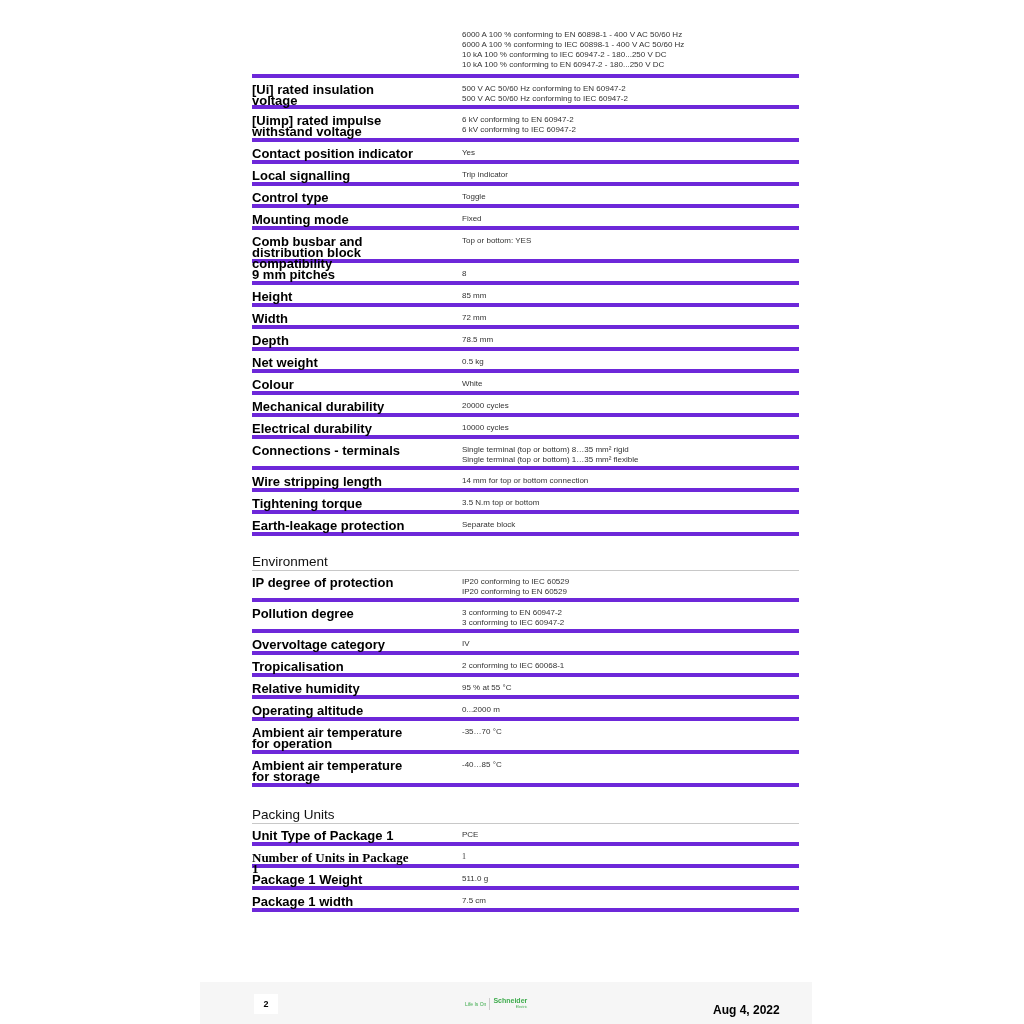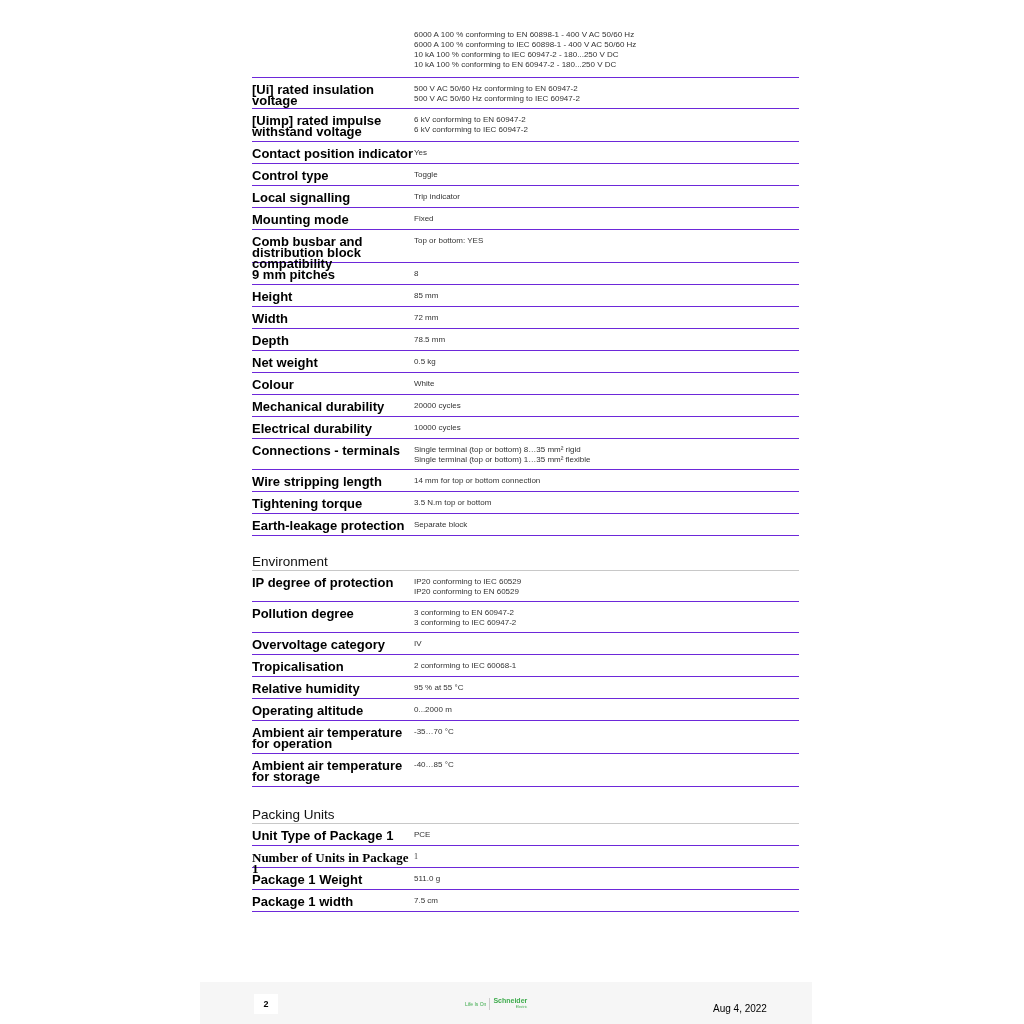--- a/index.html
+++ b/index.html
@@ -1,31 +1,31 @@
 <!DOCTYPE html>
 <html><head>
 <meta charset="utf-8">
 <style>
   html, body { margin:0; padding:0; background:#ffffff; }
   body { width:1024px; height:1024px; position:relative; overflow:hidden;
          font-family:"Liberation Sans", sans-serif; color:#000; }
   .page { position:absolute; left:252px; top:30px; width:547px; }
-  .row { display:flex; border-bottom:1px solid #6d28d9; box-sizing:border-box; }
+  .row { display:flex; border-bottom:4px solid #6d28d9; box-sizing:border-box;gap:48px; }
   .label { width:162px; font-size:13px; font-weight:bold; line-height:11px; padding:6px 0 0 0; box-sizing:border-box; }
   .value { flex:1; font-size:8px; line-height:10px; color:#333; padding:6px 0 0 0; box-sizing:border-box; }
   .value div { white-space:nowrap; }
   .section-title { font-size:13.5px; color:#111; padding:0; margin:0; line-height:16px; border-bottom:1px solid #c8c8c8; }
   .footer { position:absolute; left:200px; top:982px; width:612px; height:42px; background:#f6f6f6; }
   .pagenum { position:absolute; left:254px; top:994px; width:24px; height:20px; background:#fff; font-size:9px; font-weight:bold; text-align:center; line-height:20px; }
   .logo { position:absolute; left:465px; top:996px; height:16px; display:flex; align-items:center; }
   .logo .tag { font-size:5px; color:#3dab4c; padding-right:3px; }
   .logo .sep { width:1px; height:12px; background:#ccc; margin-right:3px; }
   .logo .brand { font-size:7px; font-weight:bold; color:#3dab4c; line-height:7px; }
   .logo .brand small { display:block; font-size:3.5px; font-weight:normal; text-align:right; }
-  .date { position:absolute; left:713px; top:1003px; font-size:10px; font-weight:normal; }
+  .date { position:absolute; left:713px; top:1003px; font-size:12px; font-weight:bold; }
 </style>
 </head>
 <body>
 
 <div class="page">
   <div class="row" style="height:48px;">
     <div class="label" style="padding-top:0"></div>
     <div class="value" style="padding-top:0">
       <div>6000 A 100 % conforming to EN 60898-1 - 400 V AC 50/60 Hz</div>
       <div>6000 A 100 % conforming to IEC 60898-1 - 400 V AC 50/60 Hz</div>
@@ -49,29 +49,29 @@
           <div>6 kV conforming to IEC 60947-2</div>
         </div>
       </div>
       <div class="row" style="height: 22px;">
         <div class="label">Contact position indicator</div>
         <div class="value">
           <div>Yes</div>
         </div>
       </div>
       <div class="row" style="height: 22px;">
+        <div class="label">Local signalling</div>
+        <div class="value">
+          <div>Trip indicator</div>
+        </div>
+      </div>
+      <div class="row" style="height: 22px;">
         <div class="label">Control type</div>
         <div class="value">
           <div>Toggle</div>
-        </div>
-      </div>
-      <div class="row" style="height: 22px;">
-        <div class="label">Local signalling</div>
-        <div class="value">
-          <div>Trip indicator</div>
         </div>
       </div>
       <div class="row" style="height: 22px;">
         <div class="label">Mounting mode</div>
         <div class="value">
           <div>Fixed</div>
         </div>
       </div>
       <div class="row" style="height: 33px;">
         <div class="label">Comb busbar and distribution block compatibility</div>

